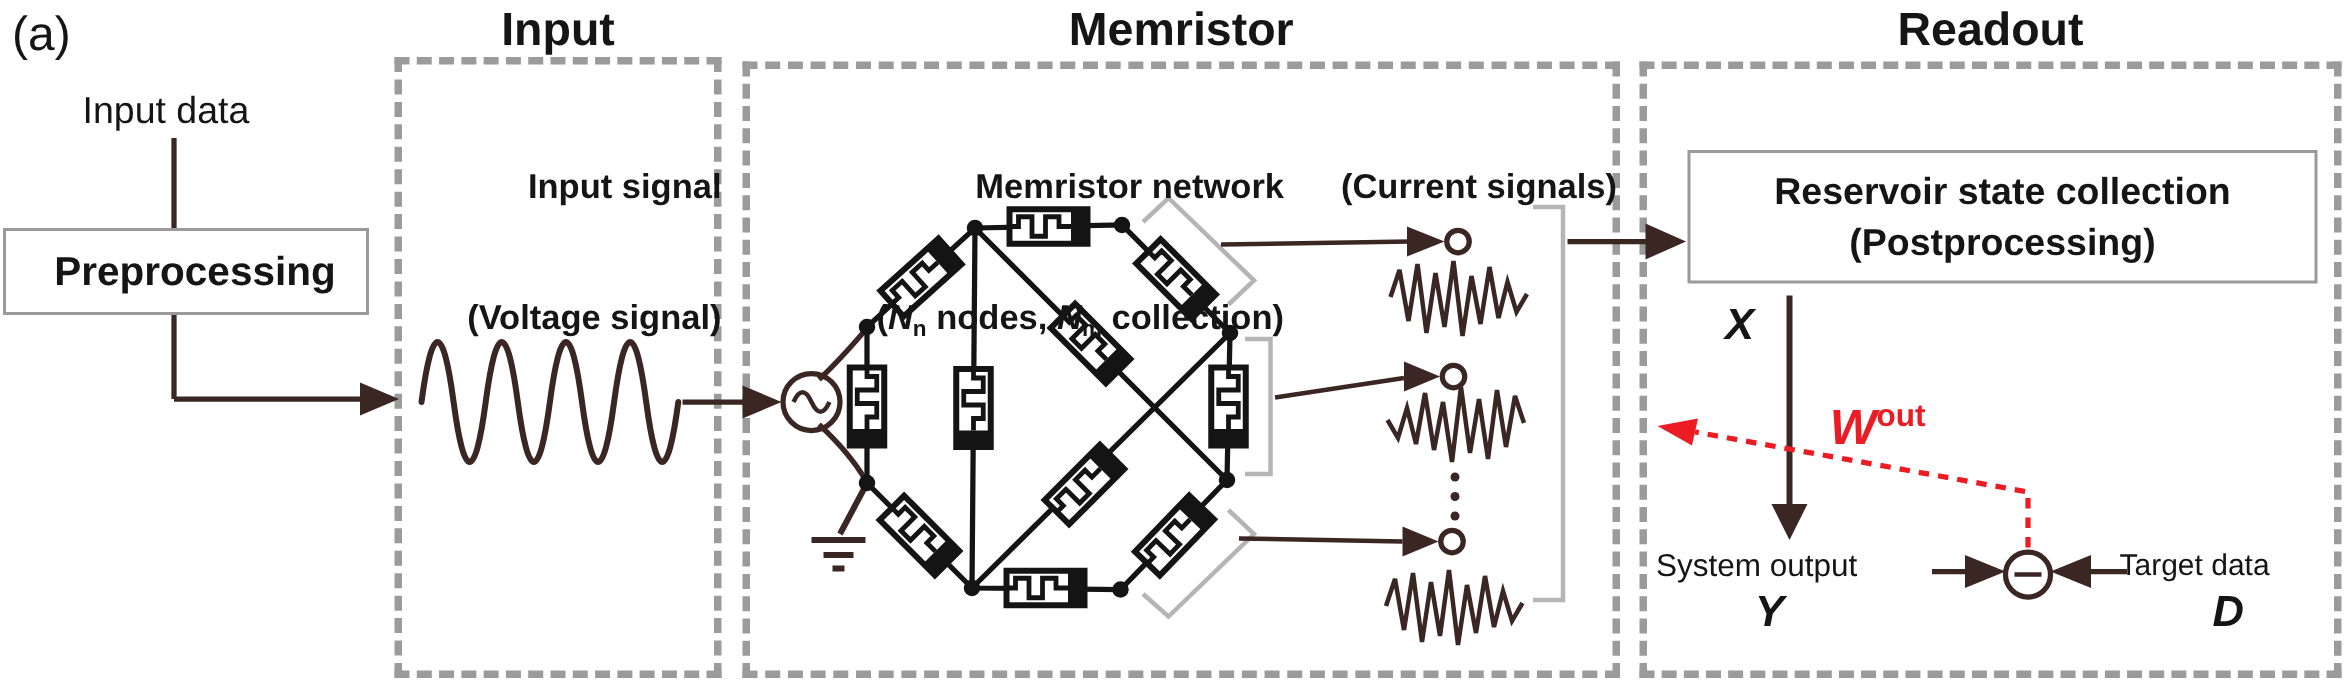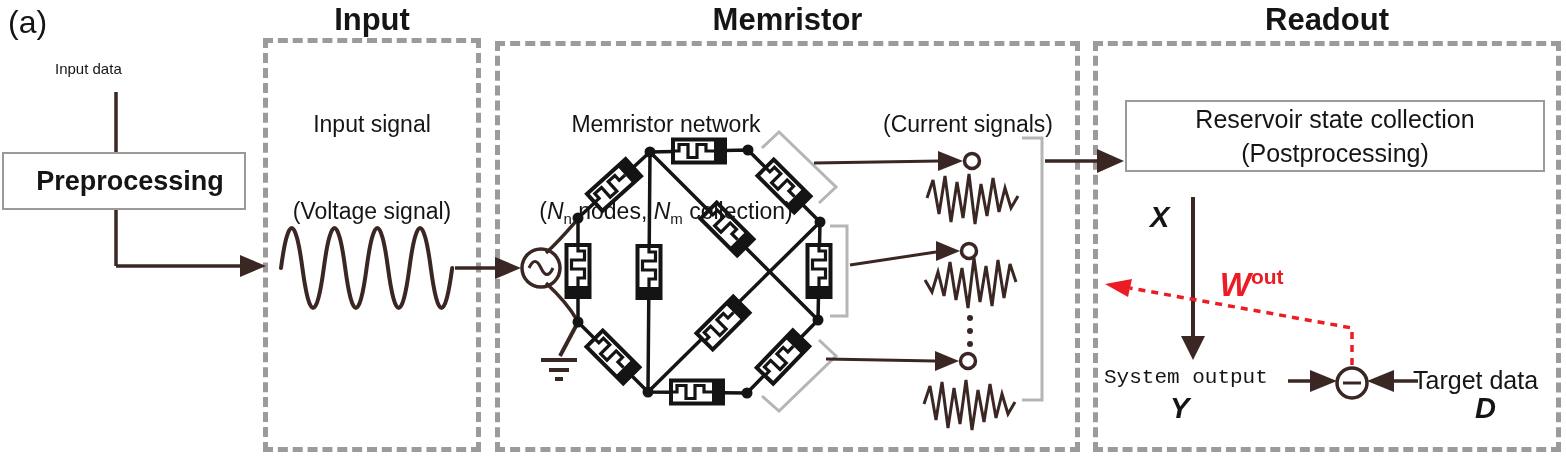--- a/index.html
+++ b/index.html
@@ -1,25 +1,25 @@
 <!DOCTYPE html>
 <html><head>
 <meta charset="utf-8">
 <style>
   html,body{margin:0;padding:0;background:#fff;}
   .canvas{position:relative;width:1566px;height:458px;background:#fff;
           font-family:"Liberation Sans",sans-serif;color:#151515;overflow:hidden;}
   .dash{position:absolute;border:5px dashed #9b9b9b;box-sizing:border-box;z-index:1;background:transparent;}
   .sec-title{position:absolute;top:2px;font-weight:bold;font-size:31px;text-align:center;z-index:3;}
   .txt{position:absolute;z-index:3;white-space:pre;}
-  .center2{text-align:center;line-height:29px;font-size:23px;}
+  .center2{text-align:right;line-height:29px;font-size:23px;font-weight:bold;}
   .solidbox{position:absolute;border:2px solid #9a9a9a;background:#fff;box-sizing:border-box;z-index:2;
             display:flex;flex-direction:column;align-items:center;justify-content:center;}
   #preprocessing-box{left:2px;top:152px;width:244px;height:58px;font-weight:bold;font-size:27px;padding-left:12px;}
-  #collection-box{left:1125px;top:100px;width:420px;height:72px;font-weight:normal;font-size:25px;line-height:34px;text-align:left;}
+  #collection-box{left:1125px;top:100px;width:420px;height:89px;font-weight:bold;font-size:25px;line-height:34px;text-align:left;}
   .it{font-style:italic;}
   .sb{font-size:15px;position:relative;top:5px;}
   .big-sym{font-weight:bold;font-style:italic;font-size:29px;}
   #wout-label{color:#ec1c24;font-weight:bold;}
   #wout-label .w{font-style:italic;font-size:33px;}
   #wout-label .sup{font-size:21px;position:relative;top:-12px;}
   svg.layer{position:absolute;left:0;top:0;z-index:2;}
 </style>
 </head>
 <body>
@@ -154,21 +154,21 @@
       <polygon points="1367,381 1394,370 1394,392" fill="#3a2723" stroke="none"></polygon>
     </g>
     <g>
       <circle cx="1352" cy="383" r="15" fill="#fff" stroke="#3a2723" stroke-width="3.5"></circle>
       <line x1="1343" y1="383" x2="1361" y2="383" stroke="#3a2723" stroke-width="3"></line>
     </g>
   </svg>
 
   <div class="txt" style="left:8px;top:4px;font-size:32px;">(a)</div>
 
-  <div class="txt" style="left:55px;top:60px;font-size:15px;">Input data</div>
+  <div class="txt" style="left:55px;top:60px;font-size:25px;">Input data</div>
 
   <div class="sec-title" style="left:263px;width:218px;">Input</div>
   <div class="sec-title" style="left:495px;width:585px;">Memristor</div>
   <div class="sec-title" style="left:1093px;width:468px;">Readout</div>
 
   <div class="txt center2" style="left:263px;width:218px;top:52px;">
     <div>Input signal</div>
     <div>(Voltage signal)</div>
   </div>
 
@@ -181,19 +181,19 @@
   <div class="txt center2" style="left:858px;width:220px;top:52px;">
     <div>(Current signals)</div>
   </div>
 
   <div class="txt big-sym" style="left:1150px;top:201px;">X</div>
 
   <div class="txt" id="wout-label" style="left:1202px;top:248px;">
     <span class="w">W</span><span class="sup">out</span>
   </div>
 
-  <div class="txt" style="left:1104px;top:366px;font-size:21px;font-family:Liberation Mono, monospace;">System output</div>
+  <div class="txt" style="left:1104px;top:366px;font-size:21px;">System output</div>
   <div class="txt big-sym" style="left:1170px;top:392px;">Y</div>
 
-  <div class="txt" style="left:1413px;top:366px;font-size:25px;">Target data</div>
+  <div class="txt" style="left:1413px;top:366px;font-size:20px;">Target data</div>
   <div class="txt big-sym" style="left:1475px;top:392px;">D</div>
 
 </div>
 
 </body></html>

